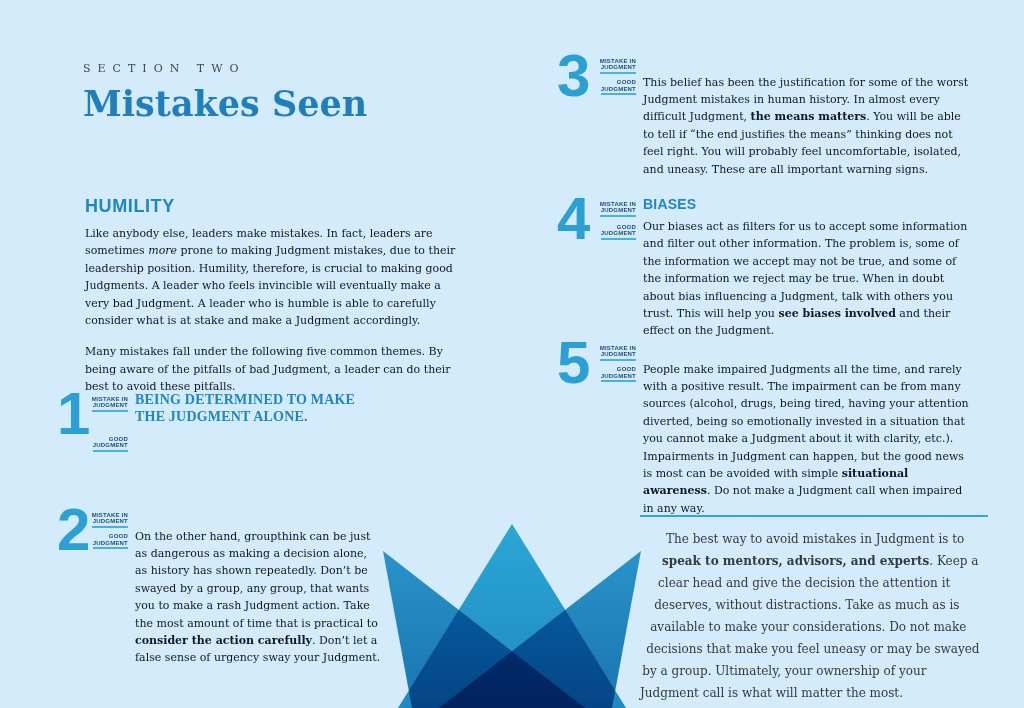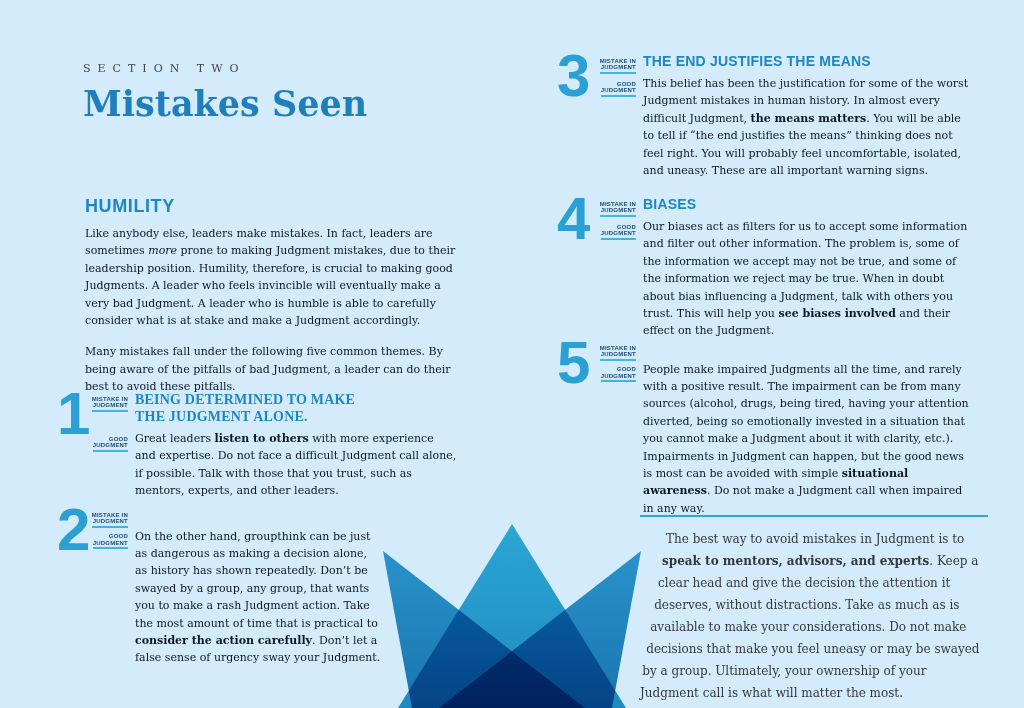--- a/index.html
+++ b/index.html
@@ -80,34 +80,32 @@
     <h2 class="intro-heading">HUMILITY</h2>
     <p class="body-copy para"><span>Like anybody else, leaders make mistakes. In fact, leaders are sometimes </span><span class="i">more</span><span> prone to making Judgment mistakes, due to their leadership position. Humility, therefore, is crucial to making good Judgments. A leader who feels invincible will eventually make a very bad Judgment. A leader who is humble is able to carefully consider what is at stake and make a Judgment accordingly.</span></p>
     <p class="body-copy para"><span>Many mistakes fall under the following five common themes. By being aware of the pitfalls of bad Judgment, a leader can do their best to avoid these pitfalls.</span></p>
   </div>
 
   <div id="item1" class="item left-col abs" style="left:57px;top:391px;">
     <div class="num">1</div>
     <div class="tag-cell mistake"><span class="tag"><span>MISTAKE IN</span><br><span>JUDGMENT</span></span></div>
     <h3 class="item-heading">BEING DETERMINED TO MAKE THE JUDGMENT ALONE.</h3>
     <div class="tag-cell good"><span class="tag"><span>GOOD</span><br><span>JUDGMENT</span></span></div>
-    <div class="item-body body-copy"><span>Great leaders </span><span class="b">listen to others</span><span> with more experience and expertise. Do not face a difficult Judgment call alone, if possible. Talk with those that you trust, such as mentors, experts, and other leaders.</span></div>
   </div>
 
   <div id="item2" class="item left-col abs" style="left:57px;top:507px;">
     <div class="num">2</div>
     <div class="tag-cell mistake"><span class="tag"><span>MISTAKE IN</span><br><span>JUDGMENT</span></span></div>
     <div class="tag-cell good"><span class="tag"><span>GOOD</span><br><span>JUDGMENT</span></span></div>
     <div class="item-body body-copy"><span>On the other hand, groupthink can be just as dangerous as making a decision alone, as history has shown repeatedly. Don’t be swayed by a group, any group, that wants you to make a rash Judgment action. Take the most amount of time that is practical to </span><span class="b">consider the action carefully</span><span>. Don’t let a false sense of urgency sway your Judgment.</span></div>
   </div>
 
   <div id="item3" class="item right-col abs" style="left:557px;top:53px;">
     <div class="num">3</div>
     <div class="tag-cell mistake"><span class="tag"><span>MISTAKE IN</span><br><span>JUDGMENT</span></span></div>
-    <h3 class="item-heading">THE END JUSTIFIES THE MEANS</h3>
     <div class="tag-cell good"><span class="tag"><span>GOOD</span><br><span>JUDGMENT</span></span></div>
     <div class="item-body body-copy"><span>This belief has been the justification for some of the worst Judgment mistakes in human history. In almost every difficult Judgment, </span><span class="b">the means matters</span><span>. You will be able to tell if “the end justifies the means” thinking does not feel right. You will probably feel uncomfortable, isolated, and uneasy. These are all important warning signs.</span></div>
   </div>
 
   <div id="item4" class="item right-col abs" style="left:557px;top:196px;">
     <div class="num">4</div>
     <div class="tag-cell mistake"><span class="tag"><span>MISTAKE IN</span><br><span>JUDGMENT</span></span></div>
     <h3 class="item-heading">BIASES</h3>
     <div class="tag-cell good"><span class="tag"><span>GOOD</span><br><span>JUDGMENT</span></span></div>
     <div class="item-body body-copy"><span>Our biases act as filters for us to accept some information and filter out other information. The problem is, some of the information we accept may not be true, and some of the information we reject may be true. When in doubt about bias influencing a Judgment, talk with others you trust. This will help you </span><span class="b">see biases involved</span><span> and their effect on the Judgment.</span></div>

